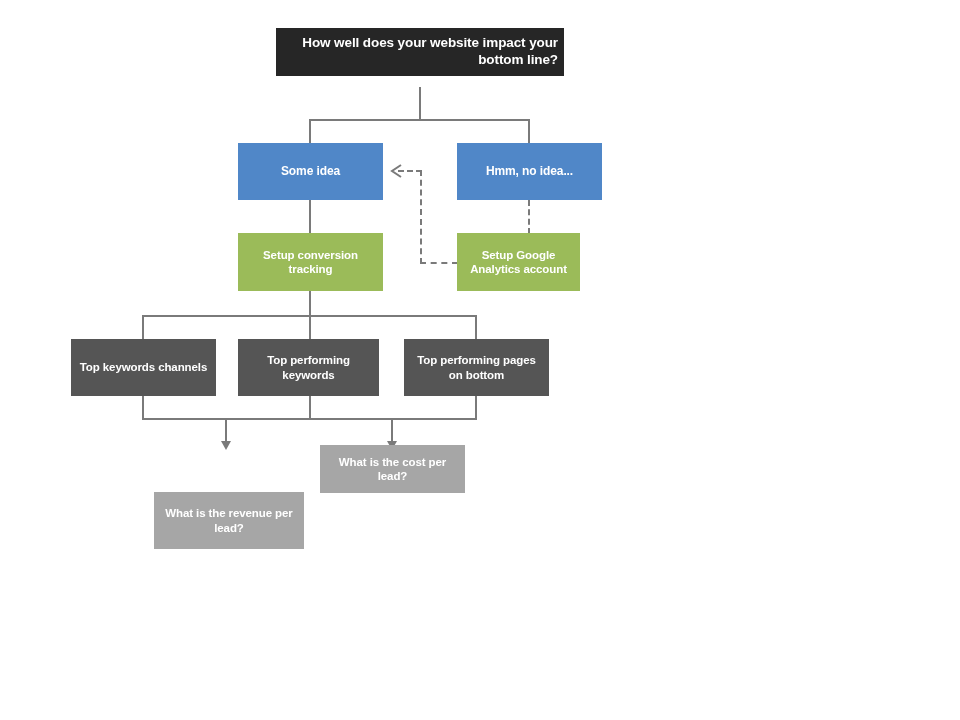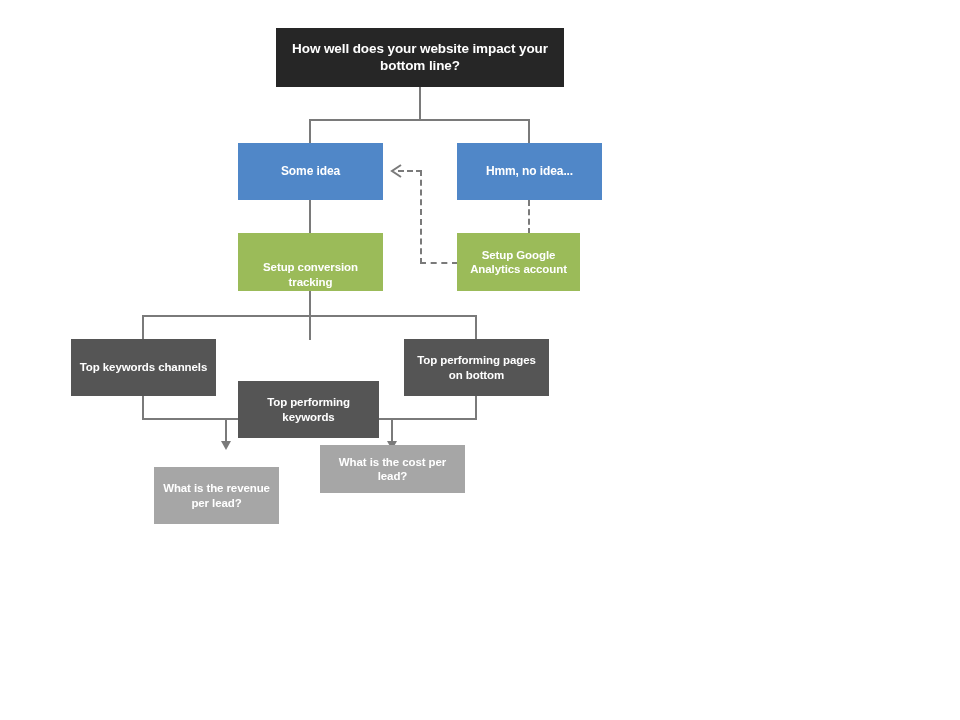--- a/index.html
+++ b/index.html
@@ -120,53 +120,53 @@
   <div class="conn conn-v" style="left:142px; top:396px; height:24px;"></div>
   <div class="conn conn-v" style="left:309px; top:396px; height:24px;"></div>
   <div class="conn conn-v" style="left:475px; top:396px; height:24px;"></div>
   <div class="conn conn-h" style="left:142px; top:418px; width:335px;"></div>
 
   <div class="conn conn-v" style="left:225px; top:418px; height:24px;"></div>
   <div class="arrow-down" style="left:221px; top:441px;"></div>
   <div class="conn conn-v" style="left:391px; top:418px; height:24px;"></div>
   <div class="arrow-down" style="left:387px; top:441px;"></div>
 
-  <div class="node node-title" style="left:276px; top:28px; width:288px; height:59px;">
+  <div class="node node-title" style="left:276px; top:28px; width:288px; height:48px;text-align:right;">
     <span>How well does your website impact your bottom line?</span>
   </div>
 
   <div class="node node-blue" style="left:238px; top:143px; width:145px; height:57px;">
     <span>Some idea</span>
   </div>
 
   <div class="node node-blue" style="left:457px; top:143px; width:145px; height:57px;">
     <span>Hmm, no idea...</span>
   </div>
 
-  <div class="node node-green" style="left:238px; top:233px; width:145px; height:58px;align-items:flex-end;">
+  <div class="node node-green" style="left:238px; top:233px; width:145px; height:58px;">
     <span>Setup conversion tracking</span>
   </div>
 
   <div class="node node-green" style="left:457px; top:233px; width:123px; height:58px;">
     <span>Setup Google Analytics account</span>
   </div>
 
   <div class="node node-dark" style="left:71px; top:339px; width:145px; height:57px;">
     <span>Top keywords channels</span>
   </div>
 
-  <div class="node node-dark" style="left:238px; top:339px; width:141px; height:57px;margin-top:42px;">
+  <div class="node node-dark" style="left:238px; top:339px; width:141px; height:57px;">
     <span>Top performing keywords</span>
   </div>
 
   <div class="node node-dark" style="left:404px; top:339px; width:145px; height:57px;">
     <span>Top performing pages on bottom</span>
   </div>
 
-  <div class="node node-light" style="left:154px; top:467px; width:125px; height:57px;">
+  <div class="node node-light" style="left:154px; top:492px; width:150px; height:57px;">
     <span>What is the revenue per lead?</span>
   </div>
 
   <div class="node node-light" style="left:320px; top:445px; width:145px; height:48px;">
     <span>What is the cost per lead?</span>
   </div>
 
 </div>
 
 </body></html>

